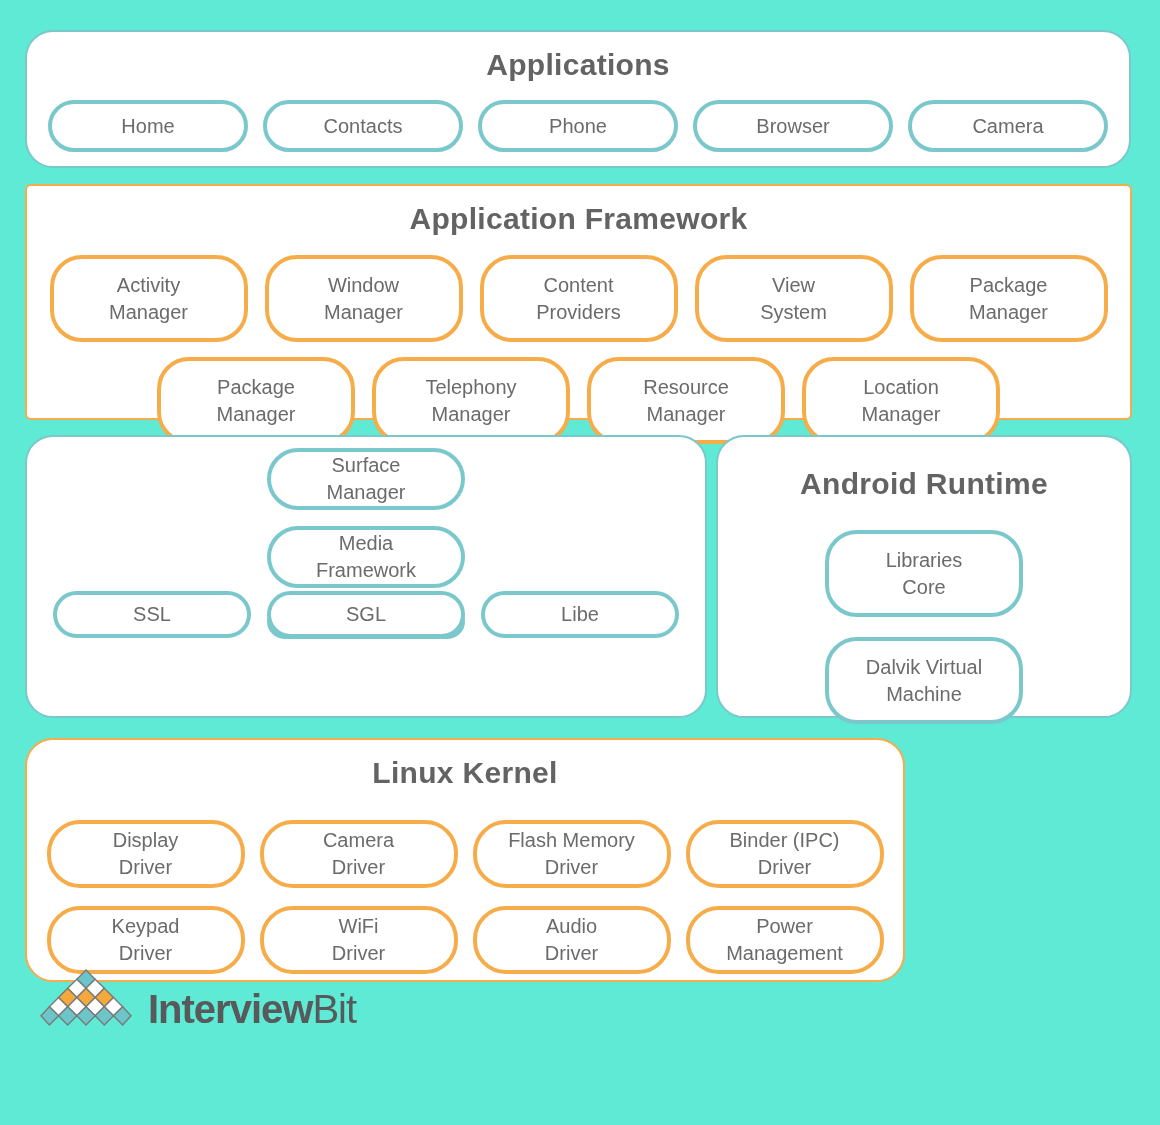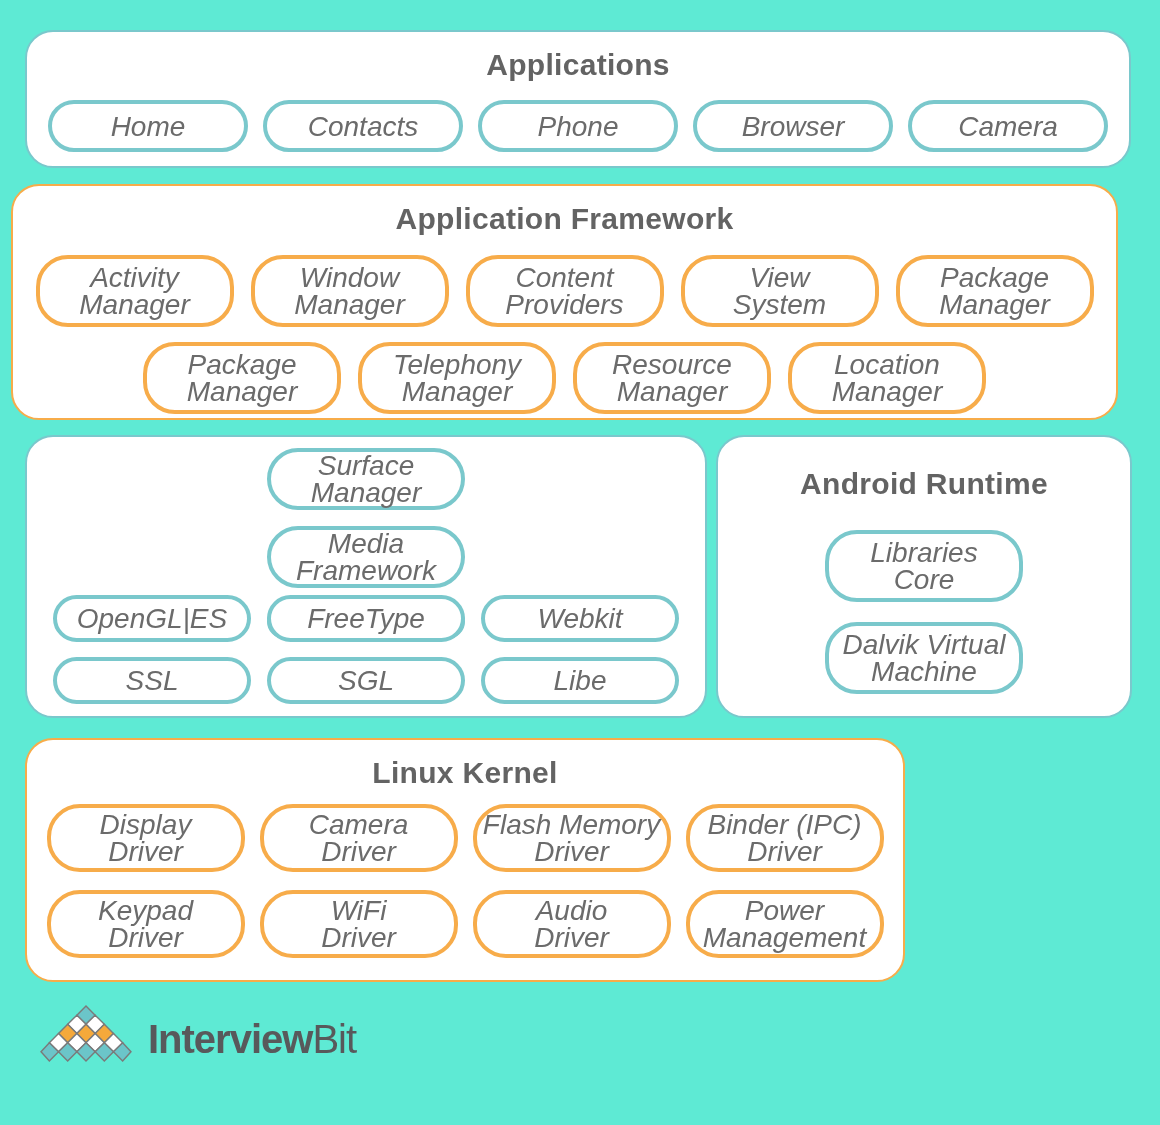--- a/index.html
+++ b/index.html
@@ -23,58 +23,58 @@
   .section-title{
     text-align:center;font-weight:700;font-size:30px;line-height:38px;
     color:var(--title_gray);letter-spacing:0.3px;
   }
 
   .pill-row{display:flex;justify-content:center;align-items:center;}
   .pill{
     box-sizing:border-box;background:#ffffff;
     display:flex;align-items:center;justify-content:center;
     text-align:center;color:var(--text_gray);
-    font-size:28px;line-height:27px;white-space:pre-line;font-style:italic;
+    font-size:20px;line-height:27px;white-space:pre-line;
   }
   .pill.teal{border:4px solid var(--teal);}
   .pill.orange{border:4px solid var(--orange);}
   .pill.h52{height:52px;border-radius:26px;}
-  .pill.tall{height:72px;border-radius:32px;}
+  .pill.tall{height:87px;border-radius:32px;}
   .pill.short{height:47px;border-radius:24px;}
   .w198{width:198px;}
   .w200{width:200px;}
 
   
   #apps{left:25px;top:30px;width:1106px;height:138px;}
   #apps .section-title{margin-top:14px;}
   #apps .pill-row{margin-top:16px;gap:15px;}
 
-  #framework{left:11px;top:184px;width:1107px;height:236px;}
+  #framework{left:25px;top:184px;width:1107px;height:236px;border-radius:6px;}
   #framework .section-title{margin-top:14px;}
   #framework .row1{margin-top:17px;gap:17px;}
   #framework .row2{margin-top:15px;gap:17px;}
 
   #libraries{left:25px;top:435px;width:682px;height:283px;}
   #libraries .section-title{margin-top:14px;}
   #libraries .row1{margin-top:21px;gap:16px;height:66px;flex-direction:column;}
   #libraries .row2{margin-top:19px;gap:16px;}
   #libraries .row3{margin-top:15px;gap:16px;}
 
   #runtime{left:716px;top:435px;width:416px;height:283px;}
   #runtime .section-title{margin-top:28px;}
   #runtime .pill-col{display:flex;flex-direction:column;align-items:center;margin-top:27px;gap:20px;}
 
   #kernel{left:25px;top:738px;width:880px;height:244px;}
   #kernel .section-title{margin-top:14px;}
-  #kernel .row1{margin-top:12px;gap:15px;}
+  #kernel .row1{margin-top:28px;gap:15px;}
   #kernel .row2{margin-top:18px;gap:15px;}
   #kernel .pill{height:68px;border-radius:33px;}
 
   
-  .logo{position:absolute;left:40px;top:1005px;display:flex;align-items:center;gap:16px;}
+  .logo{position:absolute;left:40px;top:969px;display:flex;align-items:flex-end;gap:16px;}
   .logo-icon{display:block;width:92px;height:57px;}
   .logo-icon path{stroke:var(--diamond_outline);stroke-width:1.4;stroke-linejoin:miter;}
   .logo-icon .d-teal{fill:var(--logo_teal);}
   .logo-icon .d-orange{fill:var(--logo_orange);}
   .logo-icon .d-white{fill:#ffffff;}
   .logo-text{font-size:40px;line-height:44px;color:var(--logo_gray);letter-spacing:-1px;white-space:nowrap;transform:translateY(5px);}
   .logo-text .bold{font-weight:700;}
   .logo-text .light{font-weight:400;}
 </style>
 </head>
@@ -121,25 +121,20 @@
 
   <div class="section teal" id="libraries">
     <div class="section-title">Libraries</div>
     <div class="pill-row row1">
       <div class="pill teal tall w198">Surface
 Manager</div>
       <div class="pill teal tall w198">Media
 Framework</div>
       <div class="pill teal short w198">Virtual</div>
     </div>
-    <div class="pill-row row2">
-      <div class="pill teal short w198">OpenGL|ES</div>
-      <div class="pill teal short w198">FreeType</div>
-      <div class="pill teal short w198">Webkit</div>
-    </div>
     <div class="pill-row row3">
       <div class="pill teal short w198">SSL</div>
       <div class="pill teal short w198">SGL</div>
       <div class="pill teal short w198">Libe</div>
     </div>
   </div>
 
   <div class="section teal" id="runtime">
     <div class="section-title">Android Runtime</div>
     <div class="pill-col">

